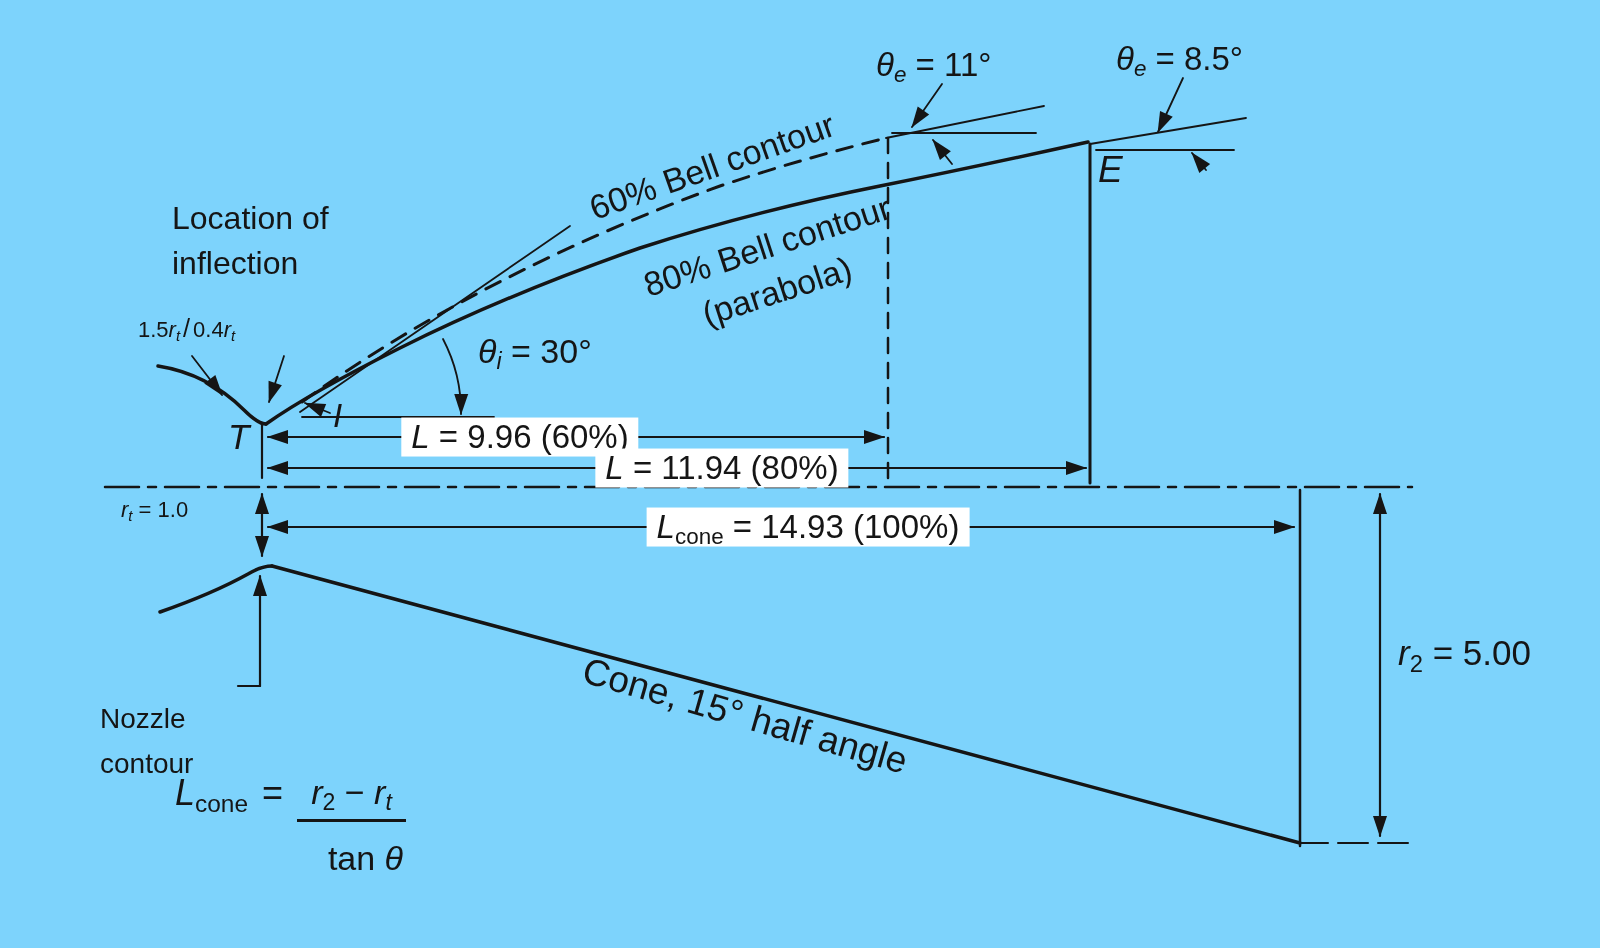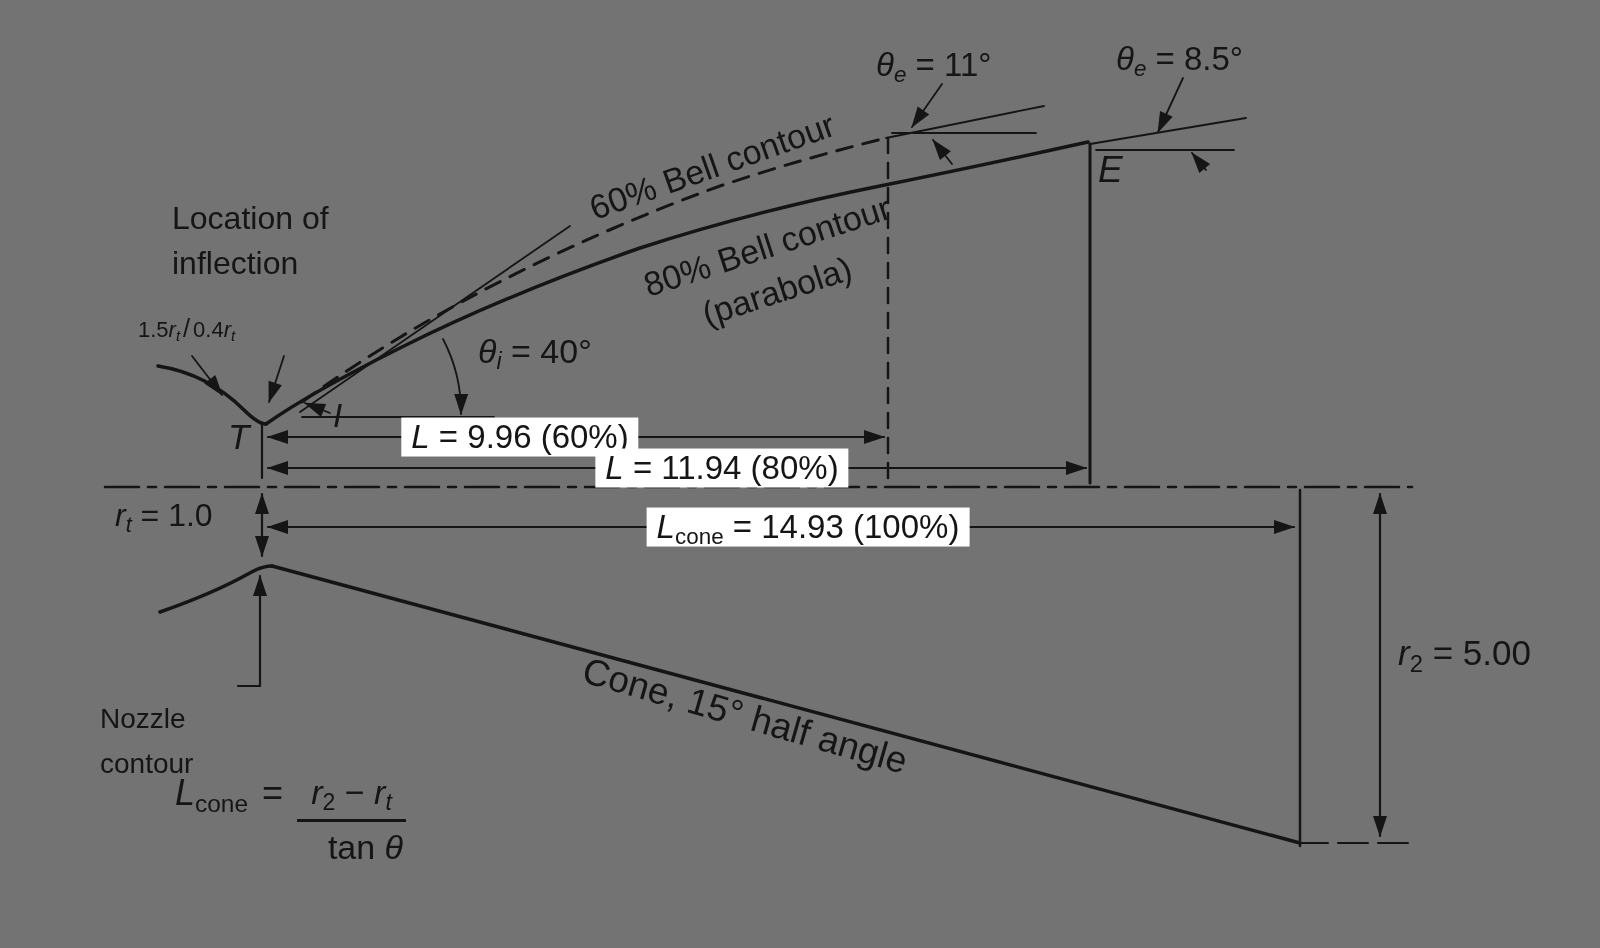--- a/index.html
+++ b/index.html
@@ -4,34 +4,34 @@
 <style>
   * { margin:0; padding:0; box-sizing:border-box; }
   html,body { background:#ffffff; }
   body {
     font-family:"Liberation Sans", sans-serif;
     color:#151515;
     width:1600px; height:948px;
   }
   .canvas {
     position:relative; width:1600px; height:948px;
-    background:#737373; overflow:hidden;
+    background:#7dd3fc; overflow:hidden;
   }
   .canvas > svg { position:absolute; left:0; top:0; }
   .lbl {
     position:absolute; font-size:34px; line-height:1.18;
     white-space:nowrap; color:#151515;
   }
   .it { font-style:italic; }
   sub { font-size:68%; line-height:0; vertical-align:-0.28em; }
   .bg { background:#ffffff; padding:0 10px; }
   .ctr { transform:translate(-50%,-50%); }
   .slash { font-size:115%; padding:0 3px; }
   .formula { display:flex; gap:14px; font-size:35px; }
-  .frac { display:inline-flex; flex-direction:column; align-items:center; font-size:34px; }
+  .frac { display:inline-flex; flex-direction:column; align-items:center; font-size:34px;gap:11px; }
   .num { border-bottom:3px solid #151515; padding:0 14px 7px; }
   .den { padding-top:5px;margin-left:28px; }
 </style>
 </head>
 <body>
 
 <div class="canvas">
 
   <svg width="1600" height="948" viewBox="0 0 1600 948">
     <defs>
@@ -102,33 +102,33 @@
   <div class="lbl" style="left:172px;top:196px;font-size:32px;line-height:45px">
     <div>Location of</div>
     <div>inflection</div>
   </div>
 
   <div class="lbl" style="left:138px;top:314px;font-size:22px">
     <span><span>1.5</span><span class="it">r</span><sub class="it">t</sub></span><span class="slash">/</span><span><span>0.4</span><span class="it">r</span><sub class="it">t</sub></span>
   </div>
 
   <div class="lbl" style="left:478px;top:331px;font-size:34px">
-    <span class="it">θ</span><sub class="it">i</sub><span> = 40°</span>
+    <span class="it">θ</span><sub class="it">i</sub><span> = 30°</span>
   </div>
 
   <div class="lbl bg ctr" style="left:520px;top:437px;font-size:33px">
     <span class="it">L</span><span> = 9.96 (60%)</span>
   </div>
   <div class="lbl bg ctr" style="left:722px;top:468px;font-size:33px">
     <span class="it">L</span><span> = 11.94 (80%)</span>
   </div>
   <div class="lbl bg ctr" style="left:808px;top:527px;font-size:33px">
     <span class="it">L</span><sub>cone</sub><span> = 14.93 (100%)</span>
   </div>
-  <div class="lbl" style="left:115px;top:497px;font-size:32px">
+  <div class="lbl" style="left:121px;top:497px;font-size:22px">
     <span class="it">r</span><sub class="it">t</sub><span> = 1.0</span>
   </div>
   <div class="lbl" style="left:1398px;top:632px;font-size:35px">
     <span class="it">r</span><sub>2</sub><span> = 5.00</span>
   </div>
 
   <div class="lbl" style="left:100px;top:696px;font-size:28px;line-height:45px">
     <div>Nozzle</div>
     <div>contour</div>
   </div>

